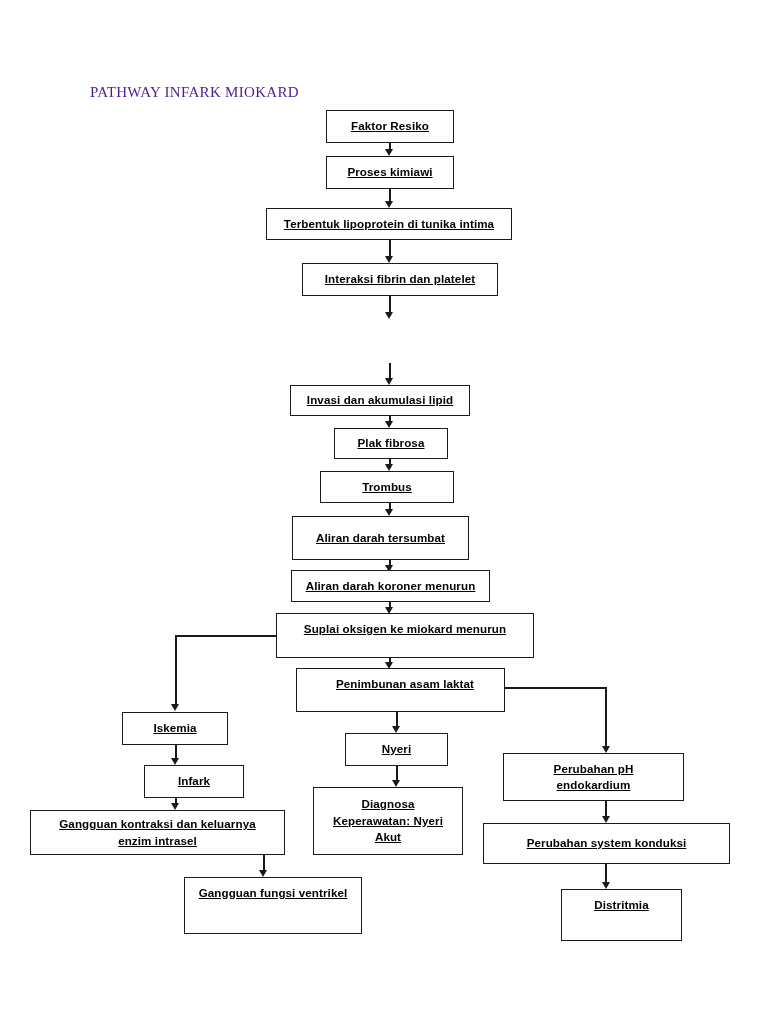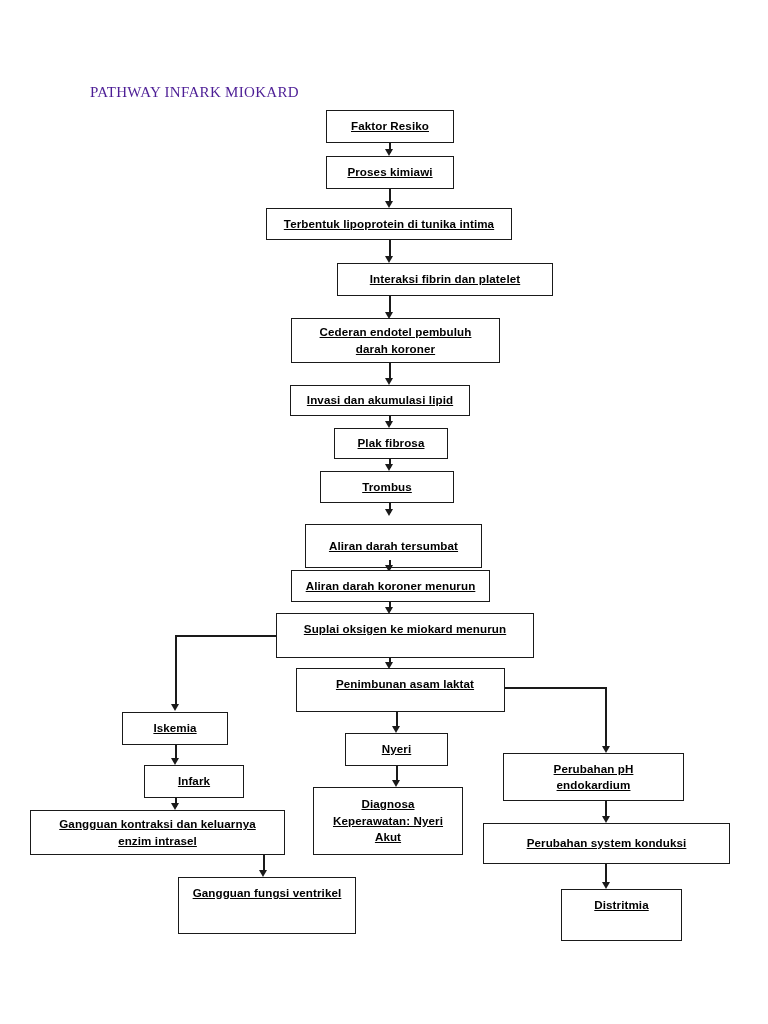--- a/index.html
+++ b/index.html
@@ -93,30 +93,26 @@
   </div>
   <div class="edge-v" style="left:389px; top:189px; height:13px;"></div>
   <div class="arrowhead" style="left:385.2px; top:201px;"></div>
 
   <div class="node v-center" style="left:266px; top:208px; width:246px; height:32px;">
     <span class="label">Terbentuk lipoprotein di tunika intima</span>
   </div>
   <div class="edge-v" style="left:389px; top:240px; height:17px;"></div>
   <div class="arrowhead" style="left:385.2px; top:256px;"></div>
 
-  <div class="node v-center" style="left:302px; top:263px; width:216px; height:33px;margin-left:35px;">
+  <div class="node v-center" style="left:302px; top:263px; width:196px; height:33px;">
     <span class="label">Interaksi fibrin dan platelet</span>
   </div>
   <div class="edge-v" style="left:389px; top:296px; height:17px;"></div>
   <div class="arrowhead" style="left:385.2px; top:312px;"></div>
 
-  <div class="node v-center" style="left:291px; top:318px; width:209px; height:45px;">
-    <span class="label">Cederan endotel pembuluh
-darah koroner</span>
-  </div>
   <div class="edge-v" style="left:389px; top:363px; height:16px;"></div>
   <div class="arrowhead" style="left:385.2px; top:378px;"></div>
 
   <div class="node v-center" style="left:290px; top:385px; width:180px; height:31px;">
     <span class="label">Invasi dan akumulasi lipid</span>
   </div>
   <div class="edge-v" style="left:389px; top:416px; height:9px;"></div>
   <div class="arrowhead" style="left:385.2px; top:421px;"></div>
 
   <div class="node v-center" style="left:334px; top:428px; width:114px; height:31px;">
@@ -124,21 +120,21 @@
   </div>
   <div class="edge-v" style="left:389px; top:459px; height:9px;"></div>
   <div class="arrowhead" style="left:385.2px; top:464px;"></div>
 
   <div class="node v-center" style="left:320px; top:471px; width:134px; height:32px;">
     <span class="label">Trombus</span>
   </div>
   <div class="edge-v" style="left:389px; top:503px; height:10px;"></div>
   <div class="arrowhead" style="left:385.2px; top:509px;"></div>
 
-  <div class="node v-center" style="left:305px; top:516px; width:177px; height:44px;margin-top:8px;">
+  <div class="node v-center" style="left:292px; top:516px; width:177px; height:44px;">
     <span class="label">Aliran darah tersumbat</span>
   </div>
   <div class="edge-v" style="left:389px; top:560px; height:9px;"></div>
   <div class="arrowhead" style="left:385.2px; top:565px;"></div>
 
   <div class="node v-center" style="left:291px; top:570px; width:199px; height:32px;">
     <span class="label">Aliran darah koroner menurun</span>
   </div>
   <div class="edge-v" style="left:389px; top:602px; height:9px;"></div>
   <div class="arrowhead" style="left:385.2px; top:607px;"></div>
@@ -172,21 +168,21 @@
   <div class="arrowhead" style="left:171.2px; top:803px;"></div>
 
   <div class="node v-center" style="left:30px; top:810px; width:255px; height:45px;">
     <span class="label">Gangguan kontraksi dan keluarnya
 enzim intrasel</span>
   </div>
 
   <div class="edge-v" style="left:263px; top:855px; height:17px;"></div>
   <div class="arrowhead" style="left:259.2px; top:870px;"></div>
 
-  <div class="node v-top" style="left:178px; top:877px; width:178px; height:57px;">
+  <div class="node v-top" style="left:184px; top:877px; width:178px; height:57px;">
     <span class="label">Gangguan fungsi ventrikel</span>
   </div>
 
   <div class="node v-center" style="left:345px; top:733px; width:103px; height:33px;">
     <span class="label">Nyeri</span>
   </div>
   <div class="edge-v" style="left:396px; top:766px; height:15px;"></div>
   <div class="arrowhead" style="left:392.2px; top:780px;"></div>
 
   <div class="node v-center" style="left:313px; top:787px; width:150px; height:68px;">

